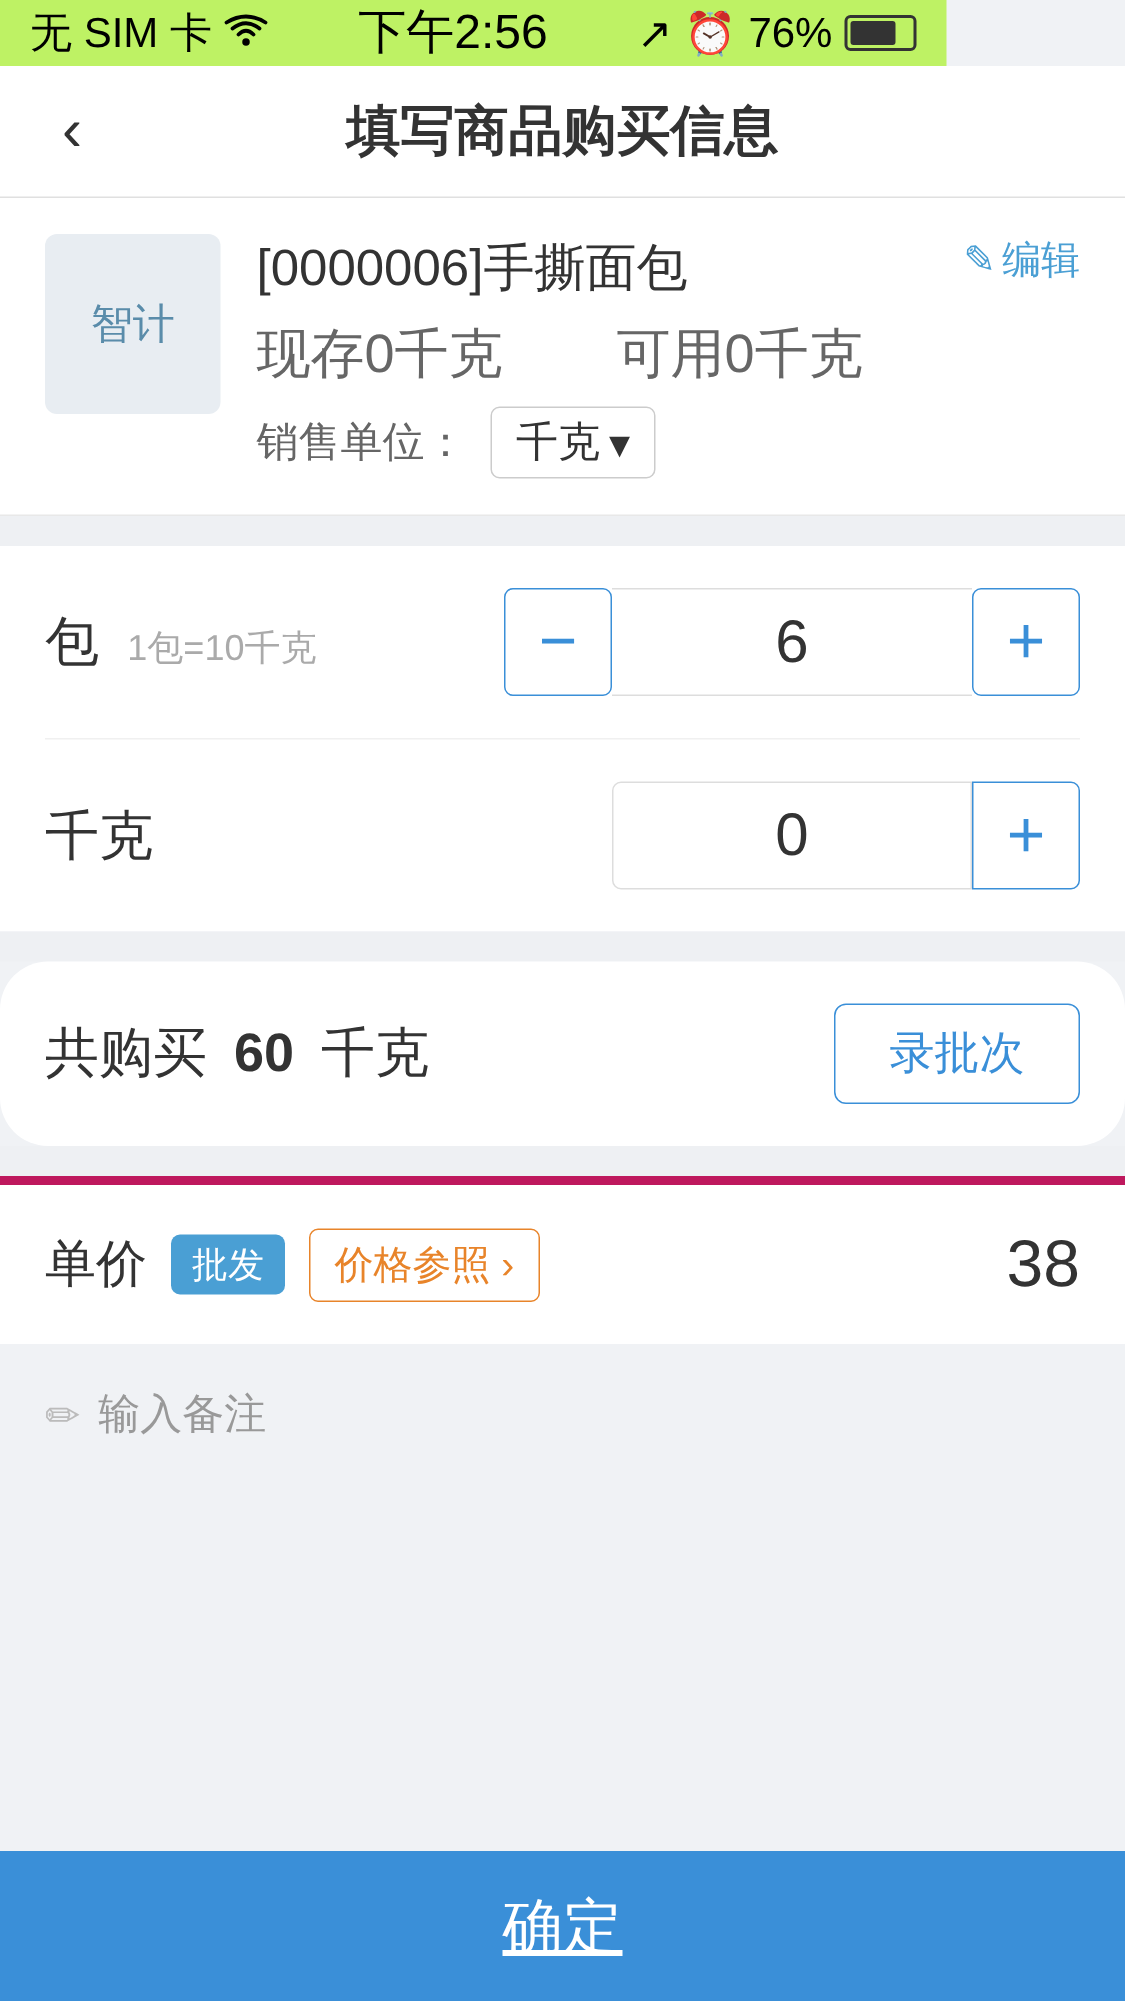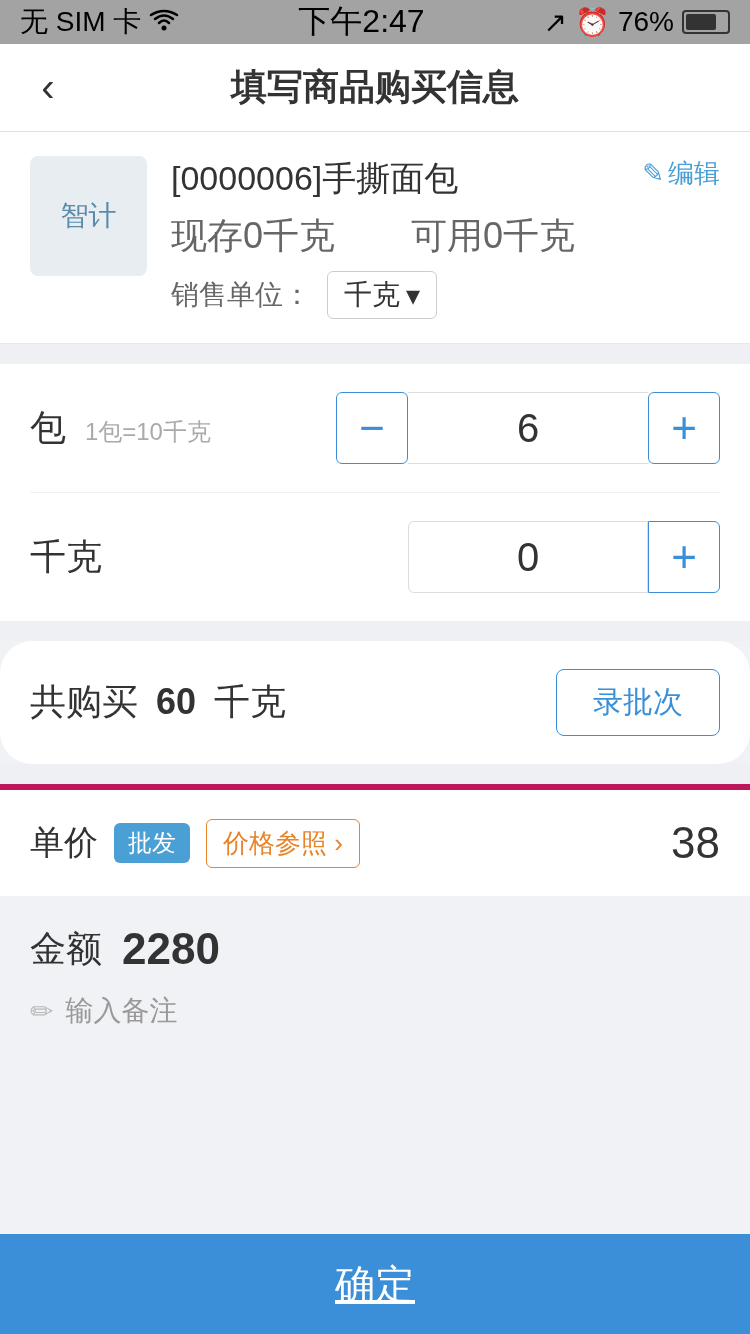--- a/index.html
+++ b/index.html
@@ -8,23 +8,23 @@
       width: 750px;
       min-height: 1334px;
       font-family: -apple-system, "PingFang SC", "Helvetica Neue", Arial, sans-serif;
       background: #f0f2f5;
       font-size: 32px;
       color: #333;
     }
 
     
     .status-bar {
-      width: 750px;
+      width: 631px;
       height: 44px;
-      background: #a3a3a3;
+      background: #bef264;
       display: flex;
       align-items: center;
       justify-content: space-between;
       padding: 0 20px;
       font-size: 28px;
       color: #000;
     }
     .status-left {
       display: flex;
       align-items: center;
@@ -358,21 +358,21 @@
     <span>
       <svg width="30" height="22" viewBox="0 0 30 22">
         <path d="M15 18 Q15 18 15 18" stroke="#000" stroke-width="3" fill="none"></path>
         <circle cx="15" cy="19" r="2.5" fill="#000"></circle>
         <path d="M10 14 Q15 9 20 14" stroke="#000" stroke-width="2.5" fill="none" stroke-linecap="round"></path>
         <path d="M6 10 Q15 3 24 10" stroke="#000" stroke-width="2.5" fill="none" stroke-linecap="round"></path>
         <path d="M2 6 Q15 -2 28 6" stroke="#000" stroke-width="2.5" fill="none" stroke-linecap="round"></path>
       </svg>
     </span>
   </div>
-  <div class="status-center">下午2:47</div>
+  <div class="status-center">下午2:56</div>
   <div class="status-right">
     <span>↗</span>
     <span>⏰</span>
     <span>76%</span>
     <div class="battery-body">
       <div class="battery-fill"></div>
     </div>
   </div>
 </div>
 
@@ -455,24 +455,20 @@
     <div class="price-left">
       <span class="price-label">单价</span>
       <span class="price-type-badge">批发</span>
       <div class="price-ref-btn">价格参照 ›</div>
     </div>
     <span class="price-value">38</span>
   </div>
 </div>
 
 <div class="amount-section">
-  <div class="amount-row">
-    <span class="amount-label">金额</span>
-    <span class="amount-value">2280</span>
-  </div>
   <div class="note-row">
     <span class="pencil-icon">✏</span>
     <span>输入备注</span>
   </div>
 </div>
 
 <div class="gray-area"></div>
 
 <button class="confirm-btn">确定</button>
 

